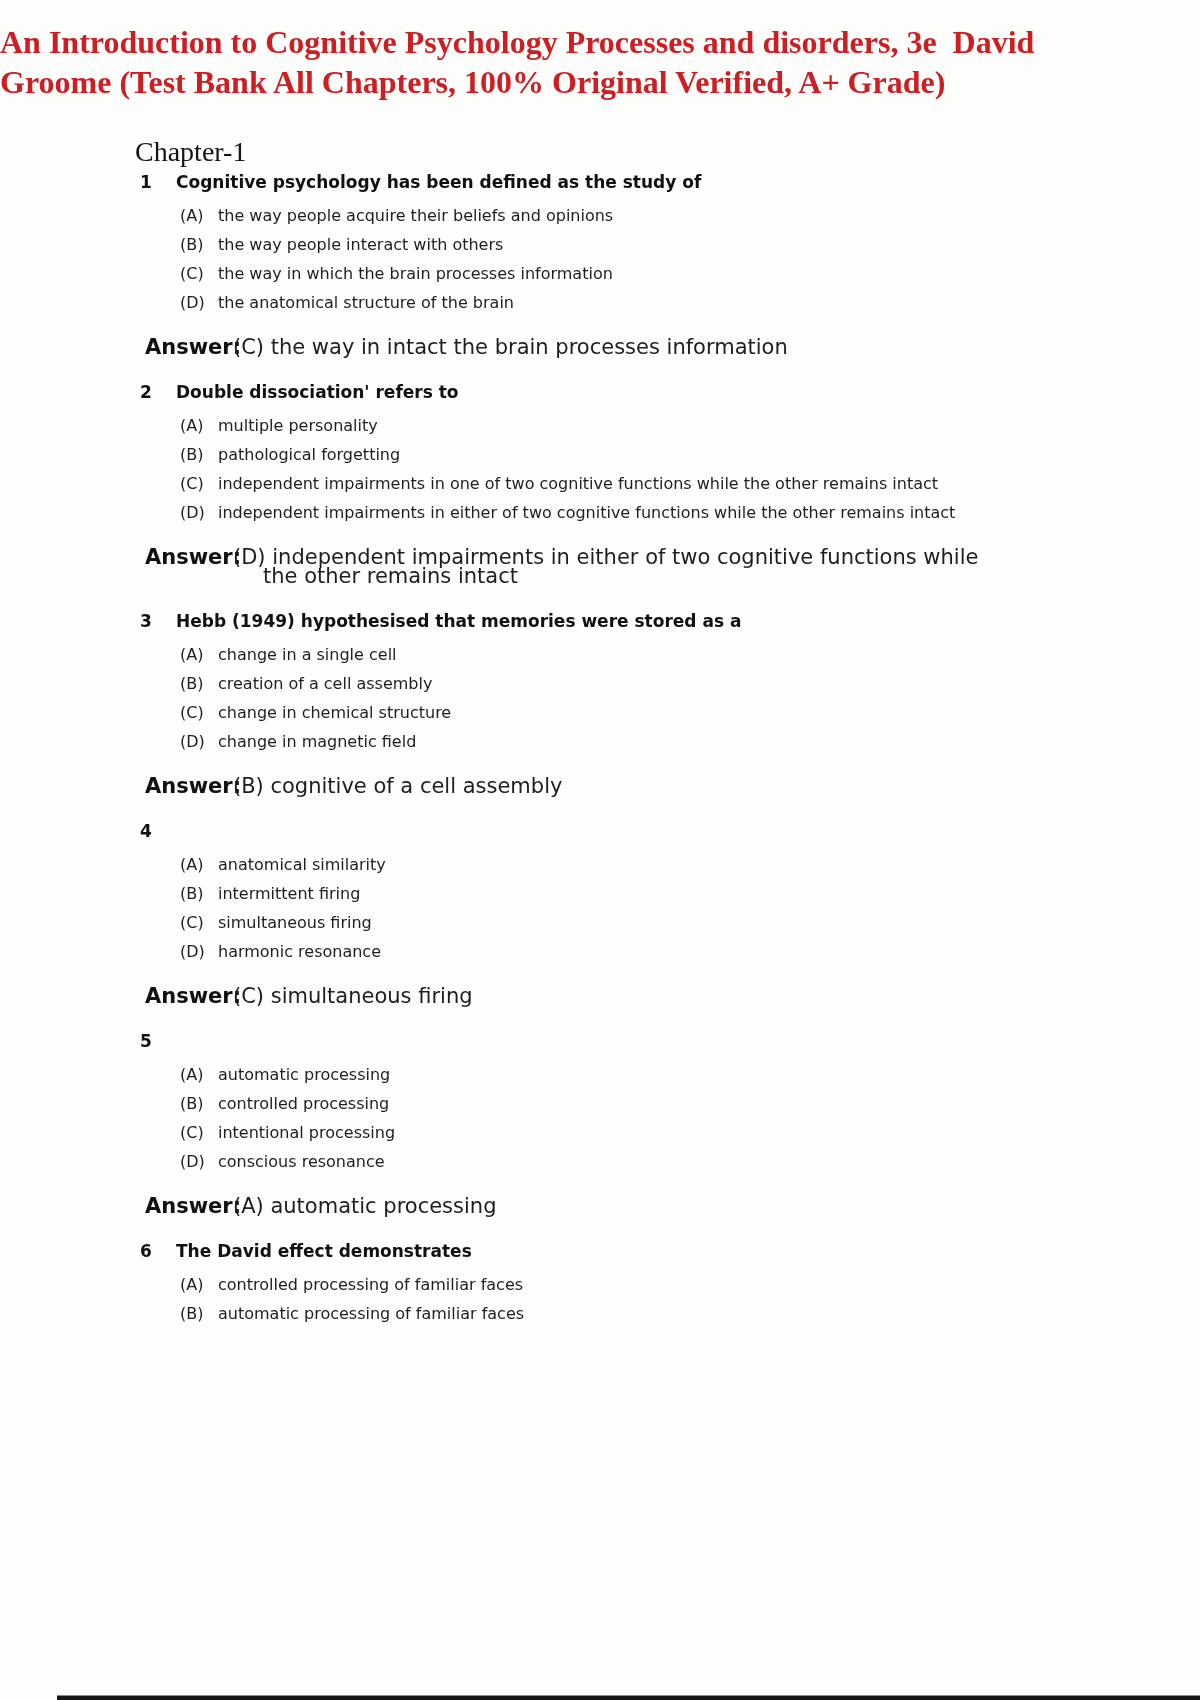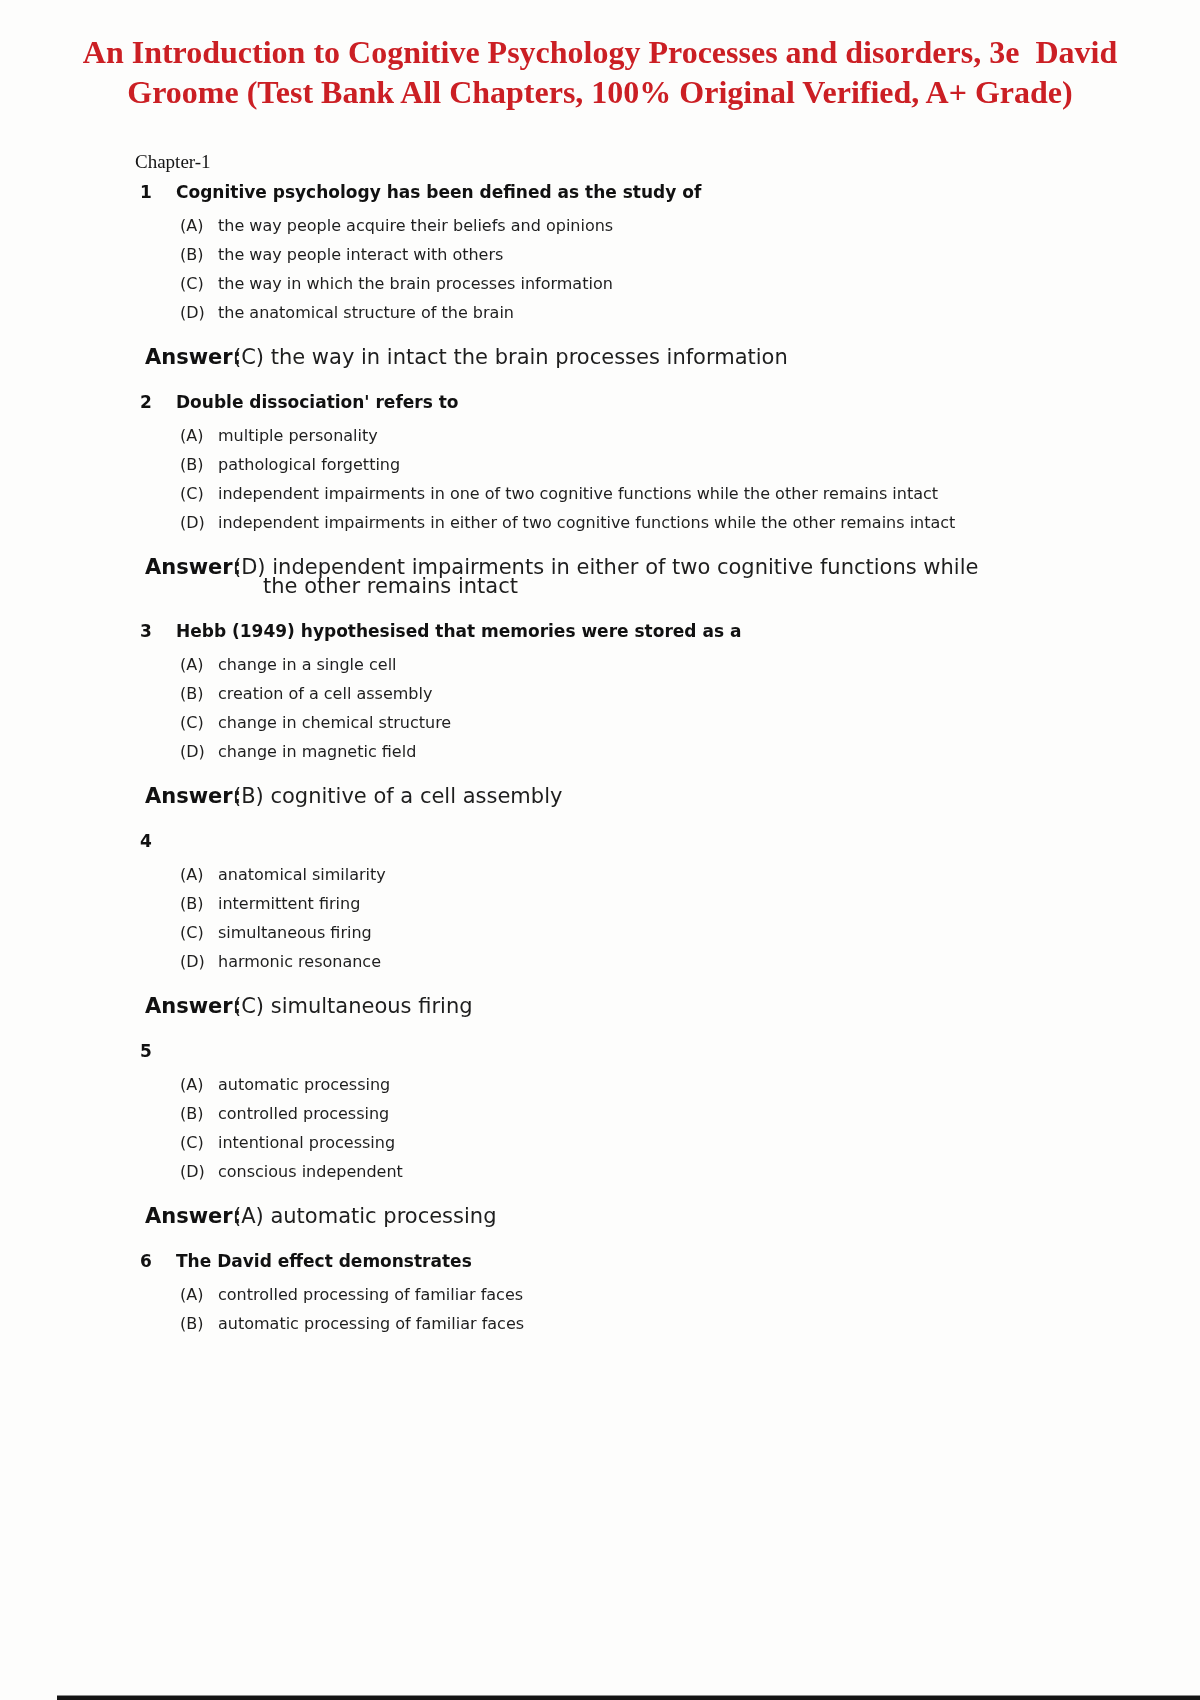--- a/index.html
+++ b/index.html
@@ -6,32 +6,31 @@
   body {
     width: 1200px;
     height: 1700px;
     position: relative;
     overflow: hidden;
     background: #fdfdfc;
     font-family: "DejaVu Sans", sans-serif;
     color: #1e1e1e;
   }
   .title {
-    padding-top: 32px;
-    text-align: center;
+    padding-top: 22px;
     font-family: "Liberation Serif", serif;
     font-weight: bold;
     font-size: 32px;
     line-height: 40px;
   }
   .title .tline { white-space: pre; }
   .chapter {
     margin: 38px 0 0 135px;
     font-family: "Liberation Serif", serif;
-    font-size: 19px;
+    font-size: 28px;
     line-height: 24px;
     color: #151515;
   }
   .question-block { margin: 0; }
   .q-header {
     display: flex;
     margin: 25px 0 0 140px;
     font-weight: bold;
     font-size: 17px;
     line-height: 20px;
@@ -227,21 +226,21 @@
     <span class="opt-text">controlled processing</span>
   </div>
 
   <div class="opt-row">
     <span class="opt-letter">(C)</span>
     <span class="opt-text">intentional processing</span>
   </div>
 
   <div class="opt-row">
     <span class="opt-letter">(D)</span>
-    <span class="opt-text">conscious independent</span>
+    <span class="opt-text">conscious resonance</span>
   </div>
 </div>
     <div class="answer-row">
       <span class="answer-label">Answer:</span>
       <span class="answer-text">(A) automatic processing</span>
     </div>
   </section>
 
   <section class="question-block">
     <div class="q-header">

